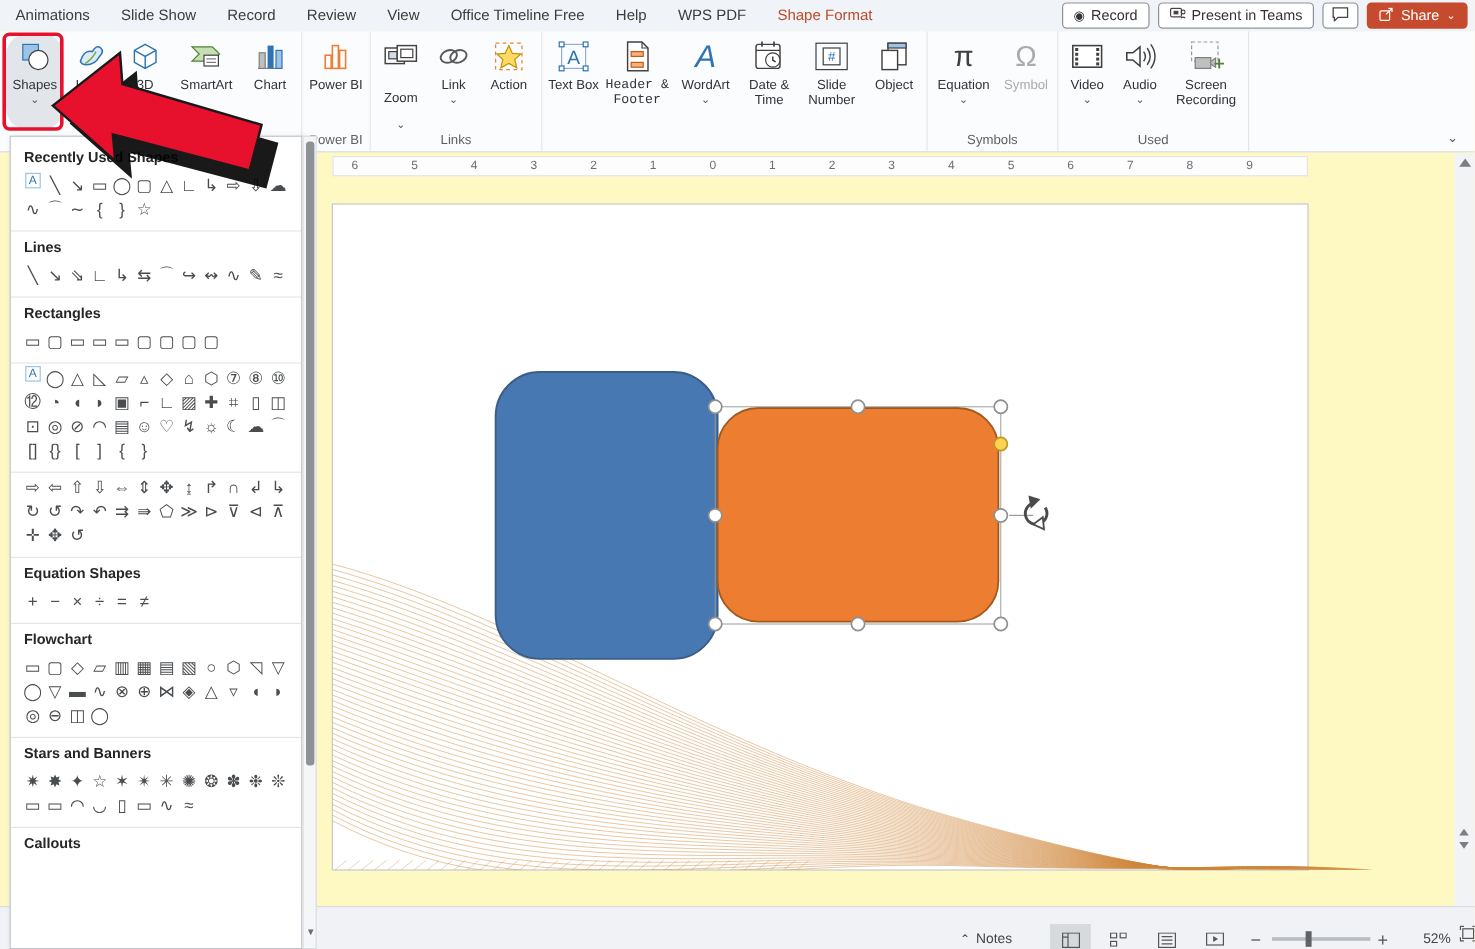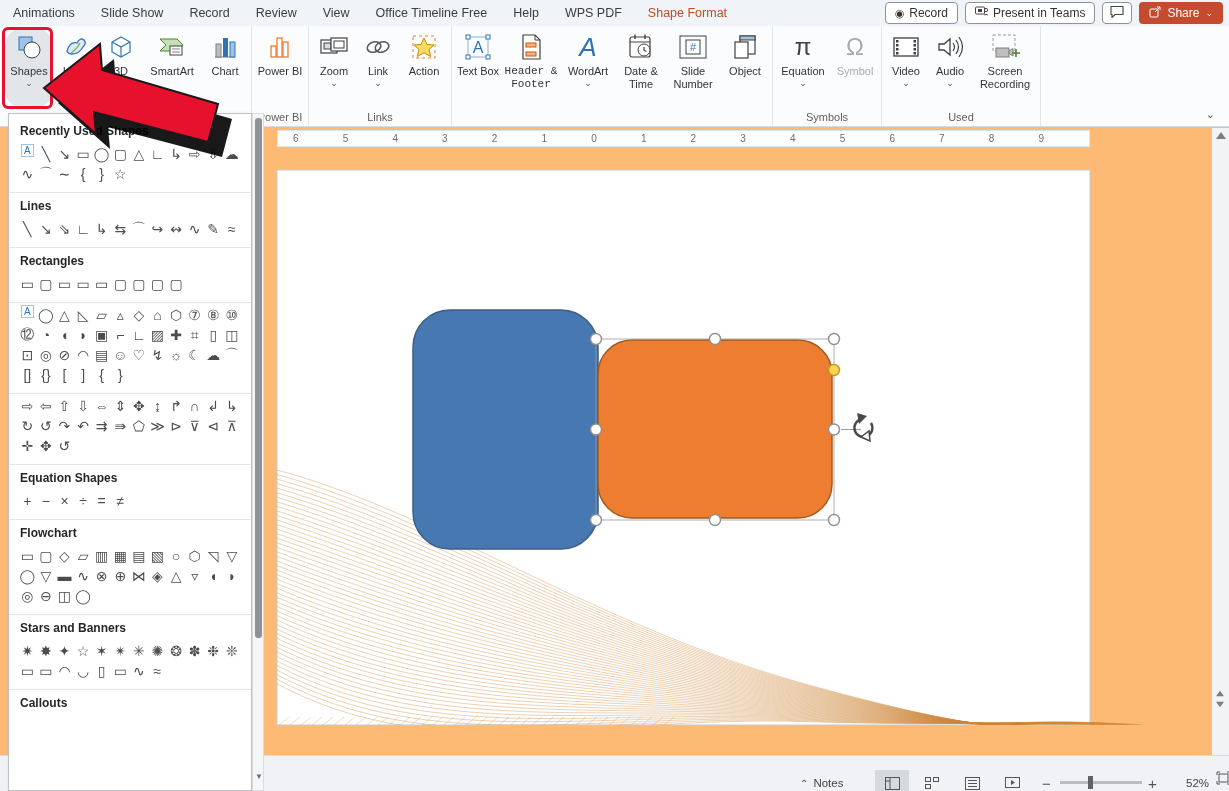--- a/index.html
+++ b/index.html
@@ -1,18 +1,18 @@
 <!DOCTYPE html>
 <html><head>
 <meta charset="utf-8">
 <style>
   * { margin:0; padding:0; box-sizing:border-box; }
   html,body { width:1229px; height:791px; overflow:hidden; }
   body { font-family:"Liberation Sans", sans-serif; }
-  #app { position:relative; width:1229px; height:791px; background:#fdba74; overflow:hidden; }
+  #app { position:relative; width:1229px; height:791px; background:#fef9c3; overflow:hidden; }
 
   
   #menubar { position:absolute; left:0; top:0; width:1229px; height:26px; background:#F0F3F8; display:flex; align-items:center; z-index:10; }
   .mtab { font-size:12.5px; color:#3c3c3c; padding:0 13px; height:26px; line-height:26px; cursor:default; white-space:nowrap; }
   .mtab.ctx { font-weight:400; }
   #menu-actions { position:absolute; right:6px; top:2px; height:22px; display:flex; align-items:center; gap:7px; }
   .pillbtn { display:flex; align-items:center; gap:5px; border:1px solid #8f9296; border-radius:4px; background:#fff; height:22px; padding:0 9px; font-size:12px; color:#333; }
   .iconbtn { border:1px solid #8f9296; border-radius:4px; background:#fff; height:22px; width:30px; display:flex; align-items:center; justify-content:center; }
   #share-btn { display:flex; align-items:center; gap:6px; border-radius:4px; height:22px; padding:4px 10px; color:#fff; font-size:12px; }
 
@@ -184,21 +184,21 @@
                 <rect x="16" y="8" width="5" height="15" fill="none" stroke="#ED7D31" stroke-width="1.3"></rect>
               </svg>
             </div>
             <div class="rtx">Power BI</div>
           </div>
         </div>
         <div class="rlabel">Power BI</div>
       </div>
       <div class="rgroup">
         <div class="rbuttons">
-          <div class="rbtn" style="width: 46px;">
+          <div class="rbtn" style="width: 46px; justify-content: space-between;">
             <div class="ric">
               <svg width="30" height="26" viewBox="0 0 30 26">
                 <rect x="2" y="6" width="16" height="13" fill="#fff" stroke="#404040" stroke-width="1.2"></rect>
                 <rect x="5" y="9" width="7" height="6" fill="#D5DCE4" stroke="#404040"></rect>
                 <rect x="12" y="4" width="16" height="13" fill="#fff" stroke="#404040" stroke-width="1.2"></rect>
                 <rect x="15" y="7" width="10" height="7" fill="none" stroke="#404040"></rect>
               </svg>
             </div>
             <div class="rtx">Zoom</div>
             <div class="rchev">⌄</div>

